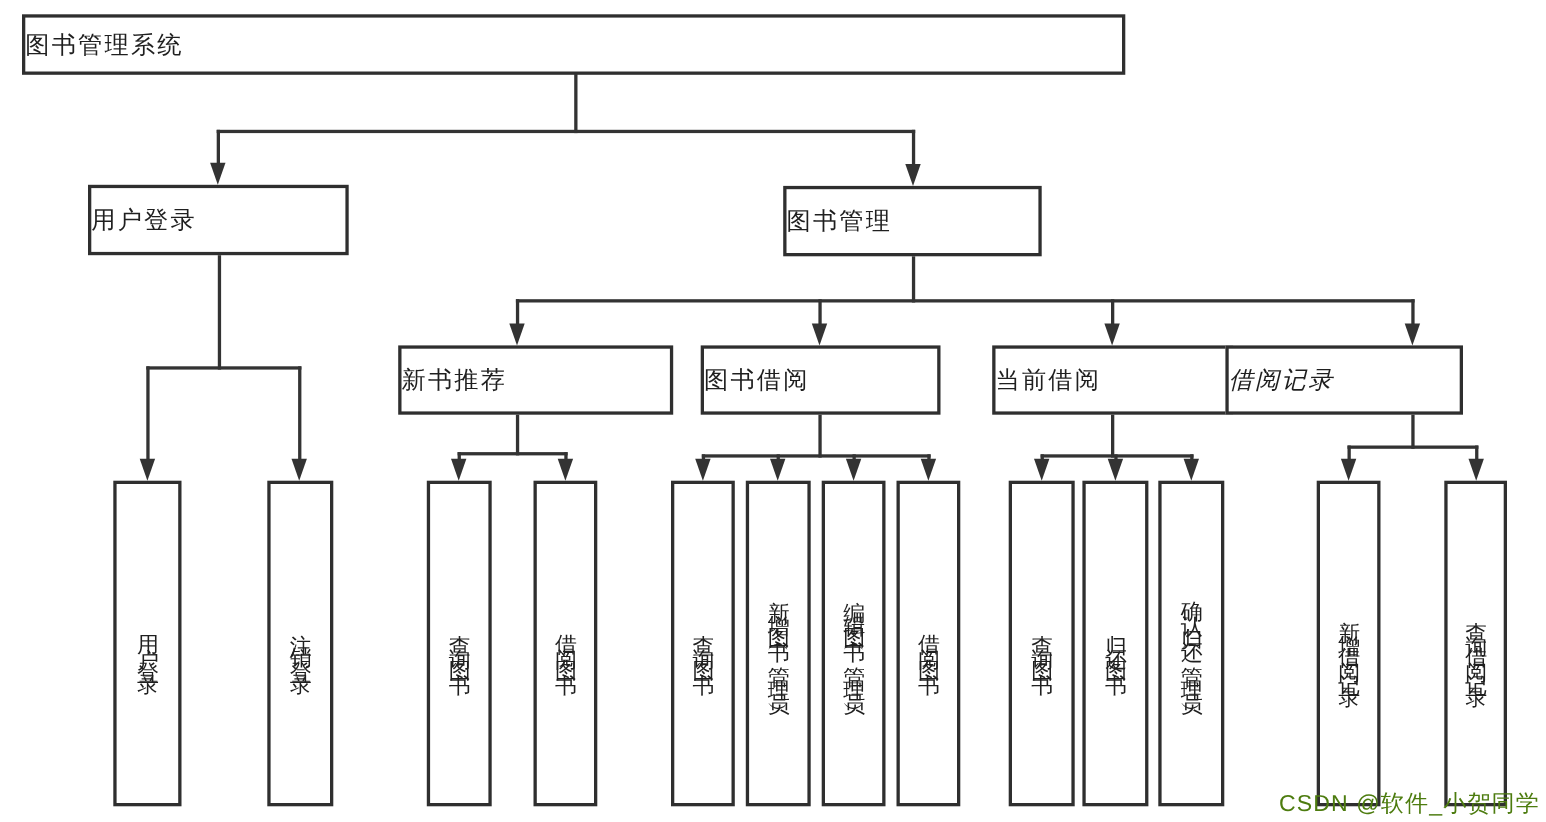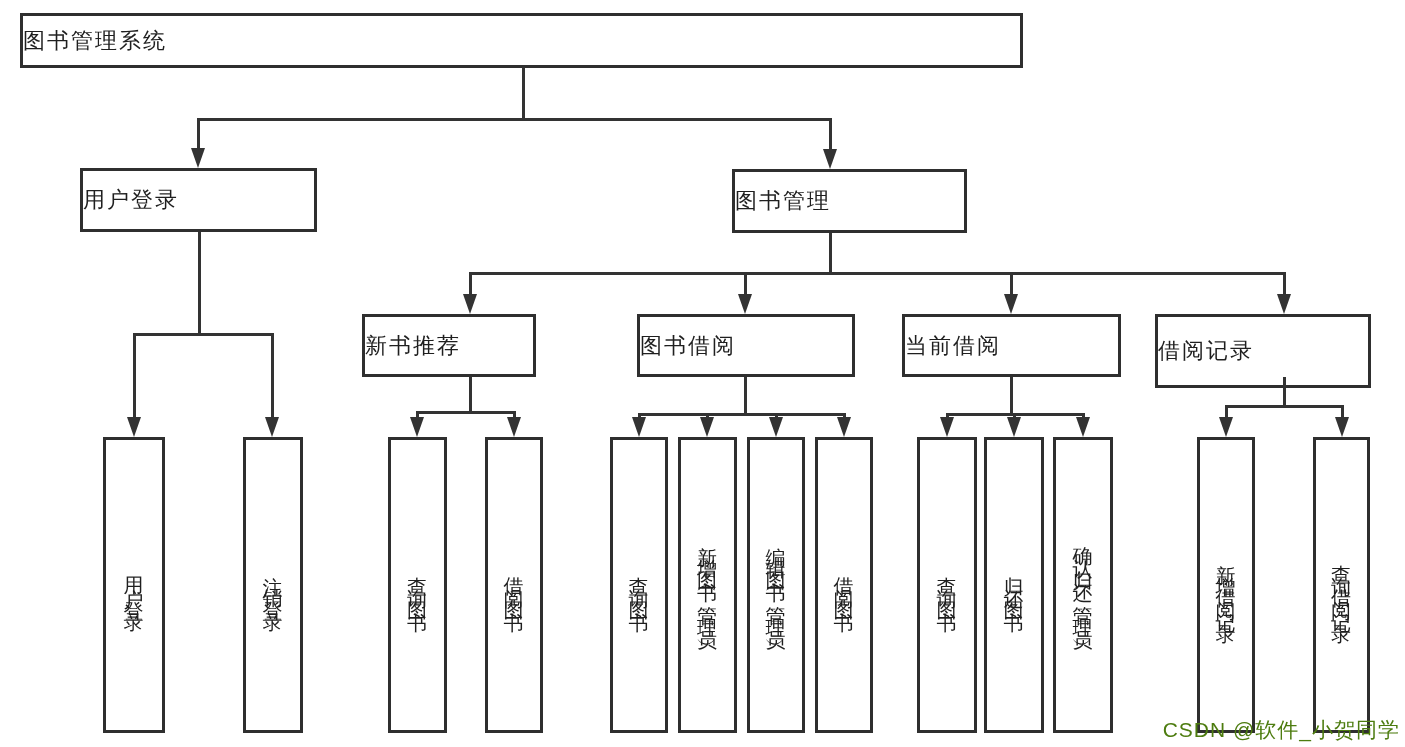--- a/index.html
+++ b/index.html
@@ -37,37 +37,37 @@
 <div id="stage">
 
   <div class="box hbox" style="left:20px;top:13px;width:1003px;height:55px;">
     <span>图书管理系统</span>
   </div>
 
   <div class="box hbox" style="left:80px;top:168px;width:237px;height:64px;">
     <span>用户登录</span>
   </div>
 
-  <div class="box hbox" style="left:712px;top:169px;width:235px;height:64px;margin-left:20px;">
+  <div class="box hbox" style="left:712px;top:169px;width:235px;height:64px;">
     <span>图书管理</span>
   </div>
 
-  <div class="box hbox" style="left:362px;top:314px;width:174px;height:63px;">
+  <div class="box hbox" style="left:362px;top:314px;width:250px;height:63px;">
     <span>新书推荐</span>
   </div>
 
   <div class="box hbox" style="left:637px;top:314px;width:218px;height:63px;">
     <span>图书借阅</span>
   </div>
 
   <div class="box hbox" style="left:902px;top:314px;width:219px;height:63px;">
     <span>当前借阅</span>
   </div>
 
-  <div class="box hbox" style="left:1155px;top:314px;width:216px;height:74px;">
+  <div class="box hbox" style="left:1114px;top:314px;width:216px;height:63px;font-style:italic;">
     <span>借阅记录</span>
   </div>
 
   <div class="box vbox" style="left:103px;top:437px;width:62px;height:296px;">
     <span>用户登录</span>
   </div>
 
   <div class="box vbox" style="left:243px;top:437px;width:60px;height:296px;">
     <span>注销登录</span>
   </div>

